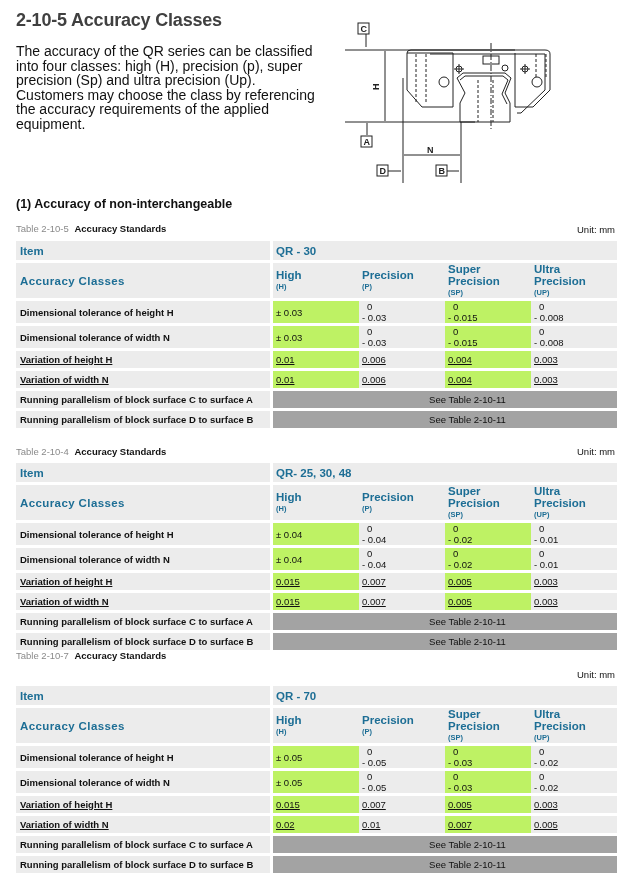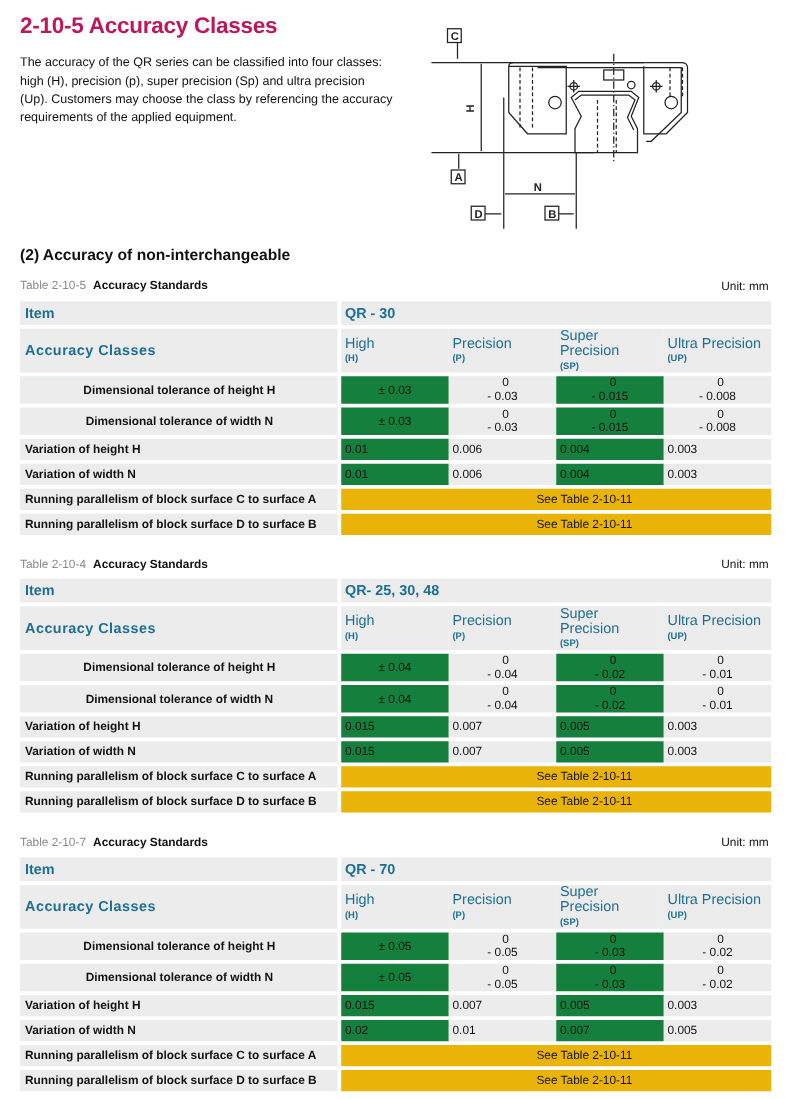--- a/index.html
+++ b/index.html
@@ -1,41 +1,41 @@
 <!DOCTYPE html>
 <html><head>
 <meta charset="utf-8">
 <style>
   * { box-sizing: border-box; margin: 0; padding: 0; }
   html, body { width: 632px; height: 879px; background: #ffffff; overflow: hidden; }
   body { font-family: "Liberation Sans", "DejaVu Sans", sans-serif; color: #111; position: relative; }
-  .page-title { position: absolute; left: 16px; top: 10px; font-size: 18px; font-weight: bold; color: #be185d; letter-spacing: -0.2px; }
-  .intro { position: absolute; left: 16px; top: 44px; width: 300px; font-size: 10px; line-height: 14.5px; color: #111; }
+  .page-title { position: absolute; left: 16px; top: 10px; font-size: 18px; font-weight: bold; color: #404040; letter-spacing: -0.2px; }
+  .intro { position: absolute; left: 16px; top: 44px; width: 300px; font-size: 14px; line-height: 14.5px; color: #111; }
   .diagram { position: absolute; left: 345px; top: 18px; width: 230px; height: 170px; }
   .section-title { position: absolute; left: 16px; top: 197px; font-size: 12.5px; font-weight: bold; color: #111; }
   .tbl-caption { position: absolute; left: 16px; font-size: 9.5px; }
   .tbl-caption .num { color: #8a8a8a; margin-right: 3px; }
   .tbl-caption .name { color: #111; font-weight: bold; }
   .tbl-unit { position: absolute; right: 17px; font-size: 9.5px; color: #111; }
   table.acc { position: absolute; left: 16px; width: 601px; border-collapse: separate; border-spacing: 0 3px; table-layout: fixed; font-size: 9.5px; }
   table.acc td { background: #ececec; vertical-align: middle; padding: 0 3px; }
   table.acc td.lbl { width: 257px; font-weight: bold; color: #111; padding-left: 4px; border-right: 3px solid #fff; }
-  table.acc td.dk { background: #15803d; }
+  table.acc td.dk { background: #bef264; }
   table.acc td.hdr { color: #1d6e95; font-weight: bold; margin-left: 16px; }
   table.acc tr.r-item td { height: 19px; font-size: 11.5px; }
   table.acc tr.r-class td { height: 29px; }
   table.acc tr.r-class td.lbl { font-size: 11.5px; letter-spacing: 0.4px; }
-  table.acc tr.r-class .cls { font-size: 11.5px; font-weight: normal; color: #1d6e95; display: block; line-height: 12px; }
+  table.acc tr.r-class .cls { font-size: 11.5px; font-weight: bold; color: #1d6e95; display: block; line-height: 12px; }
   table.acc tr.r-class .abbr { font-size: 7.5px; font-weight: bold; color: #1d6e95; display: block; line-height: 11px; }
-  table.acc tr.r-tol td { height: 20px; text-align: center; }
+  table.acc tr.r-tol td { height: 20px; }
   table.acc tr.r-tol .z { display: block; padding-left: 5px; line-height: 11px; }
   table.acc tr.r-tol .m { display: block; line-height: 11px; }
-  table.acc tr.r-var td { height: 17px; }
+  table.acc tr.r-var td { height: 17px; text-decoration: underline; }
   table.acc tr.r-par td { height: 17px; }
-  table.acc td.span { background: #eab308; text-align: center; padding-left: 48px; }
+  table.acc td.span { background: #a3a3a3; text-align: center; padding-left: 48px; }
 </style>
 </head>
 <body>
 
 <div class="page-title">2-10-5 Accuracy Classes</div>
 <div class="intro">The accuracy of the QR series can be classified into four classes: high (H), precision (p), super precision (Sp) and ultra precision (Up). Customers may choose the class by referencing the accuracy requirements of the applied equipment.</div>
 
 <svg class="diagram" viewBox="0 0 230 170" width="230" height="170">
   <g fill="none" stroke="#222" stroke-width="1">
 
@@ -96,21 +96,21 @@
   <g fill="#222" font-family="Liberation Sans, sans-serif" font-weight="bold" font-size="9">
     <text x="15.5" y="14">C</text>
     <text x="18.5" y="127">A</text>
     <text x="34.5" y="156">D</text>
     <text x="93.5" y="156">B</text>
     <text x="82" y="135">N</text>
     <text x="0" y="0" transform="translate(34,72) rotate(-90)">H</text>
   </g>
 </svg>
 
-<div class="section-title">(2) Accuracy of non-interchangeable</div>
+<div class="section-title">(1) Accuracy of non-interchangeable</div>
 
 <div class="tbl-caption" style="top:223px;">
   <span class="num">Table 2-10-5</span>
   <span class="name">Accuracy Standards</span>
 </div>
 <div class="tbl-unit" style="top:224px;">Unit: mm</div>
 <table class="acc" style="top:238px;">
   <tbody>
       <tr class="r-item">
     <td class="lbl hdr">Item</td>
@@ -272,21 +272,21 @@
     <td class="lbl">Running parallelism of block surface C to surface A</td>
     <td class="span" colspan="4">See Table 2-10-11</td>
   </tr>
   <tr class="r-par">
     <td class="lbl">Running parallelism of block surface D to surface B</td>
     <td class="span" colspan="4">See Table 2-10-11</td>
   </tr>
 </tbody>
   </table>
 
-<div class="tbl-caption" style="top:669px;">
+<div class="tbl-caption" style="top:650px;">
   <span class="num">Table 2-10-7</span>
   <span class="name">Accuracy Standards</span>
 </div>
 <div class="tbl-unit" style="top:669px;">Unit: mm</div>
 <table class="acc" style="top:683px;">
   <tbody>
       <tr class="r-item">
     <td class="lbl hdr">Item</td>
     <td class="hdr" colspan="4">QR - 70</td>
   </tr>

